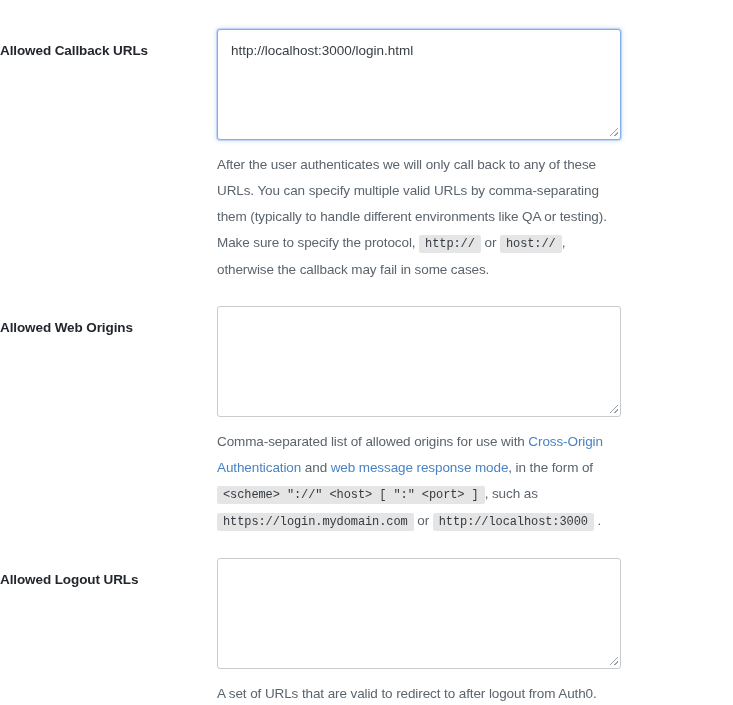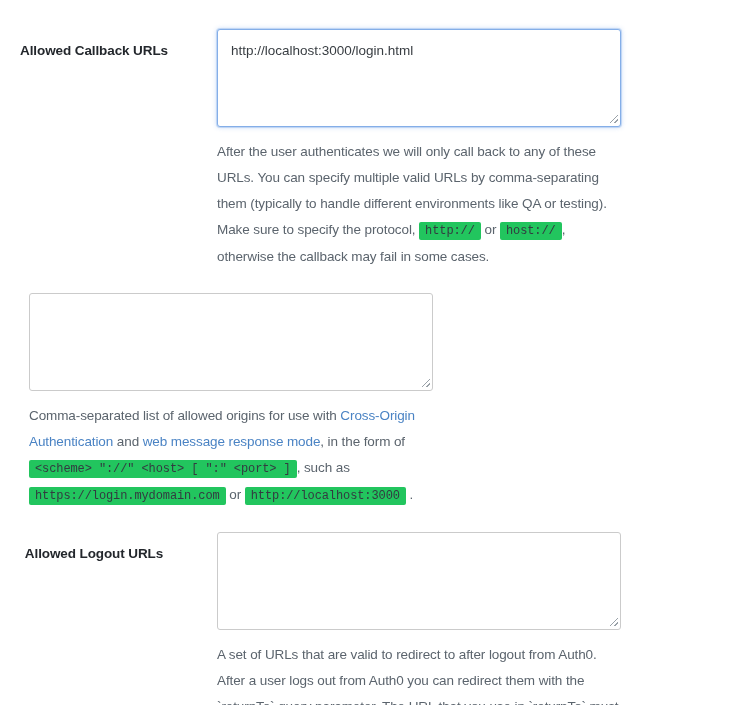--- a/index.html
+++ b/index.html
@@ -7,28 +7,28 @@
   body {
     width: 733px; height: 705px; overflow: hidden;
     background: #ffffff;
     font-family: "Liberation Sans", sans-serif;
     -webkit-font-smoothing: antialiased;
   }
   .page { padding-top: 29px; }
   .row { display: flex; margin-bottom: 23px; }
   .label-col {
     width: 188px; flex: 0 0 188px;
-    text-align: center; padding-top: 14px;
+    text-align: left; padding-top: 14px;
     font-size: 13.5px; font-weight: 700; color: #23272c;
     letter-spacing: -0.1px;
   }
   .content-col { margin-left: 29px; width: 404px; flex: 0 0 404px; }
   .ta-wrap { position: relative; width: 404px; }
   textarea.field {
-    display: block; width: 404px; height: 98px;
+    display: block; width: 404px; height: 111px;
     border: 1px solid #cbcbcb; border-radius: 3px;
     padding: 12px 13px;
     font-family: "Liberation Sans", sans-serif;
     font-size: 13.5px; color: #383d42; line-height: 18px;
     resize: none; outline: none; background: #fff;
   }
   .ta-wrap.focused textarea.field {
     border-color: #84aee8;
     box-shadow: 0 0 0 1px rgba(132,174,232,0.35), 0 0 5px rgba(100,150,230,0.45);
   }
@@ -39,21 +39,21 @@
     clip-path: polygon(100% 0, 100% 100%, 0 100%);
   }
   .help {
     margin: 12px 0 0; width: 404px;
     font-size: 13.5px; line-height: 26px; color: #5b646d;
     letter-spacing: -0.1px;
   }
   .help code {
     font-family: "Liberation Mono", "DejaVu Sans Mono", monospace;
     font-size: 12px; color: #333a40;
-    background: #22c55e; border-radius: 2px;
+    background: #e5e5e5; border-radius: 2px;
     padding: 2px 6px; white-space: nowrap;
   }
   .help a { color: #4a83c4; text-decoration: none; cursor: pointer; }
 </style>
 </head>
 <body>
 
 <div class="page">
 
   <div class="row">
@@ -61,20 +61,21 @@
     <div class="content-col">
       <div class="ta-wrap focused">
         <textarea class="field" spellcheck="false" style="">http://localhost:3000/login.html</textarea>
         <div class="resize-handle"></div>
       </div>
       <p class="help"><span>After the user authenticates we will only call back to any of these URLs. You can specify multiple valid URLs by comma-separating them (typically to handle different environments like QA or testing). Make sure to specify the protocol, </span><code>http://</code><span> or </span><code>host://</code><span>, otherwise the callback may fail in some cases.</span></p>
     </div>
   </div>
 
   <div class="row">
+    <div class="label-col">Allowed Web Origins</div>
     <div class="content-col">
       <div class="ta-wrap">
         <textarea class="field" spellcheck="false" style=""></textarea>
         <div class="resize-handle"></div>
       </div>
       <p class="help"><span>Comma-separated list of allowed origins for use with </span><a>Cross-Origin Authentication</a><span> and </span><a>web message response mode</a><span>, in the form of </span><code>&lt;scheme&gt; "://" &lt;host&gt; [ ":" &lt;port&gt; ]</code><span>, such as </span><code>https://login.mydomain.com</code><span> or </span><code>http://localhost:3000</code><span> .</span></p>
     </div>
   </div>
 
   <div class="row">

